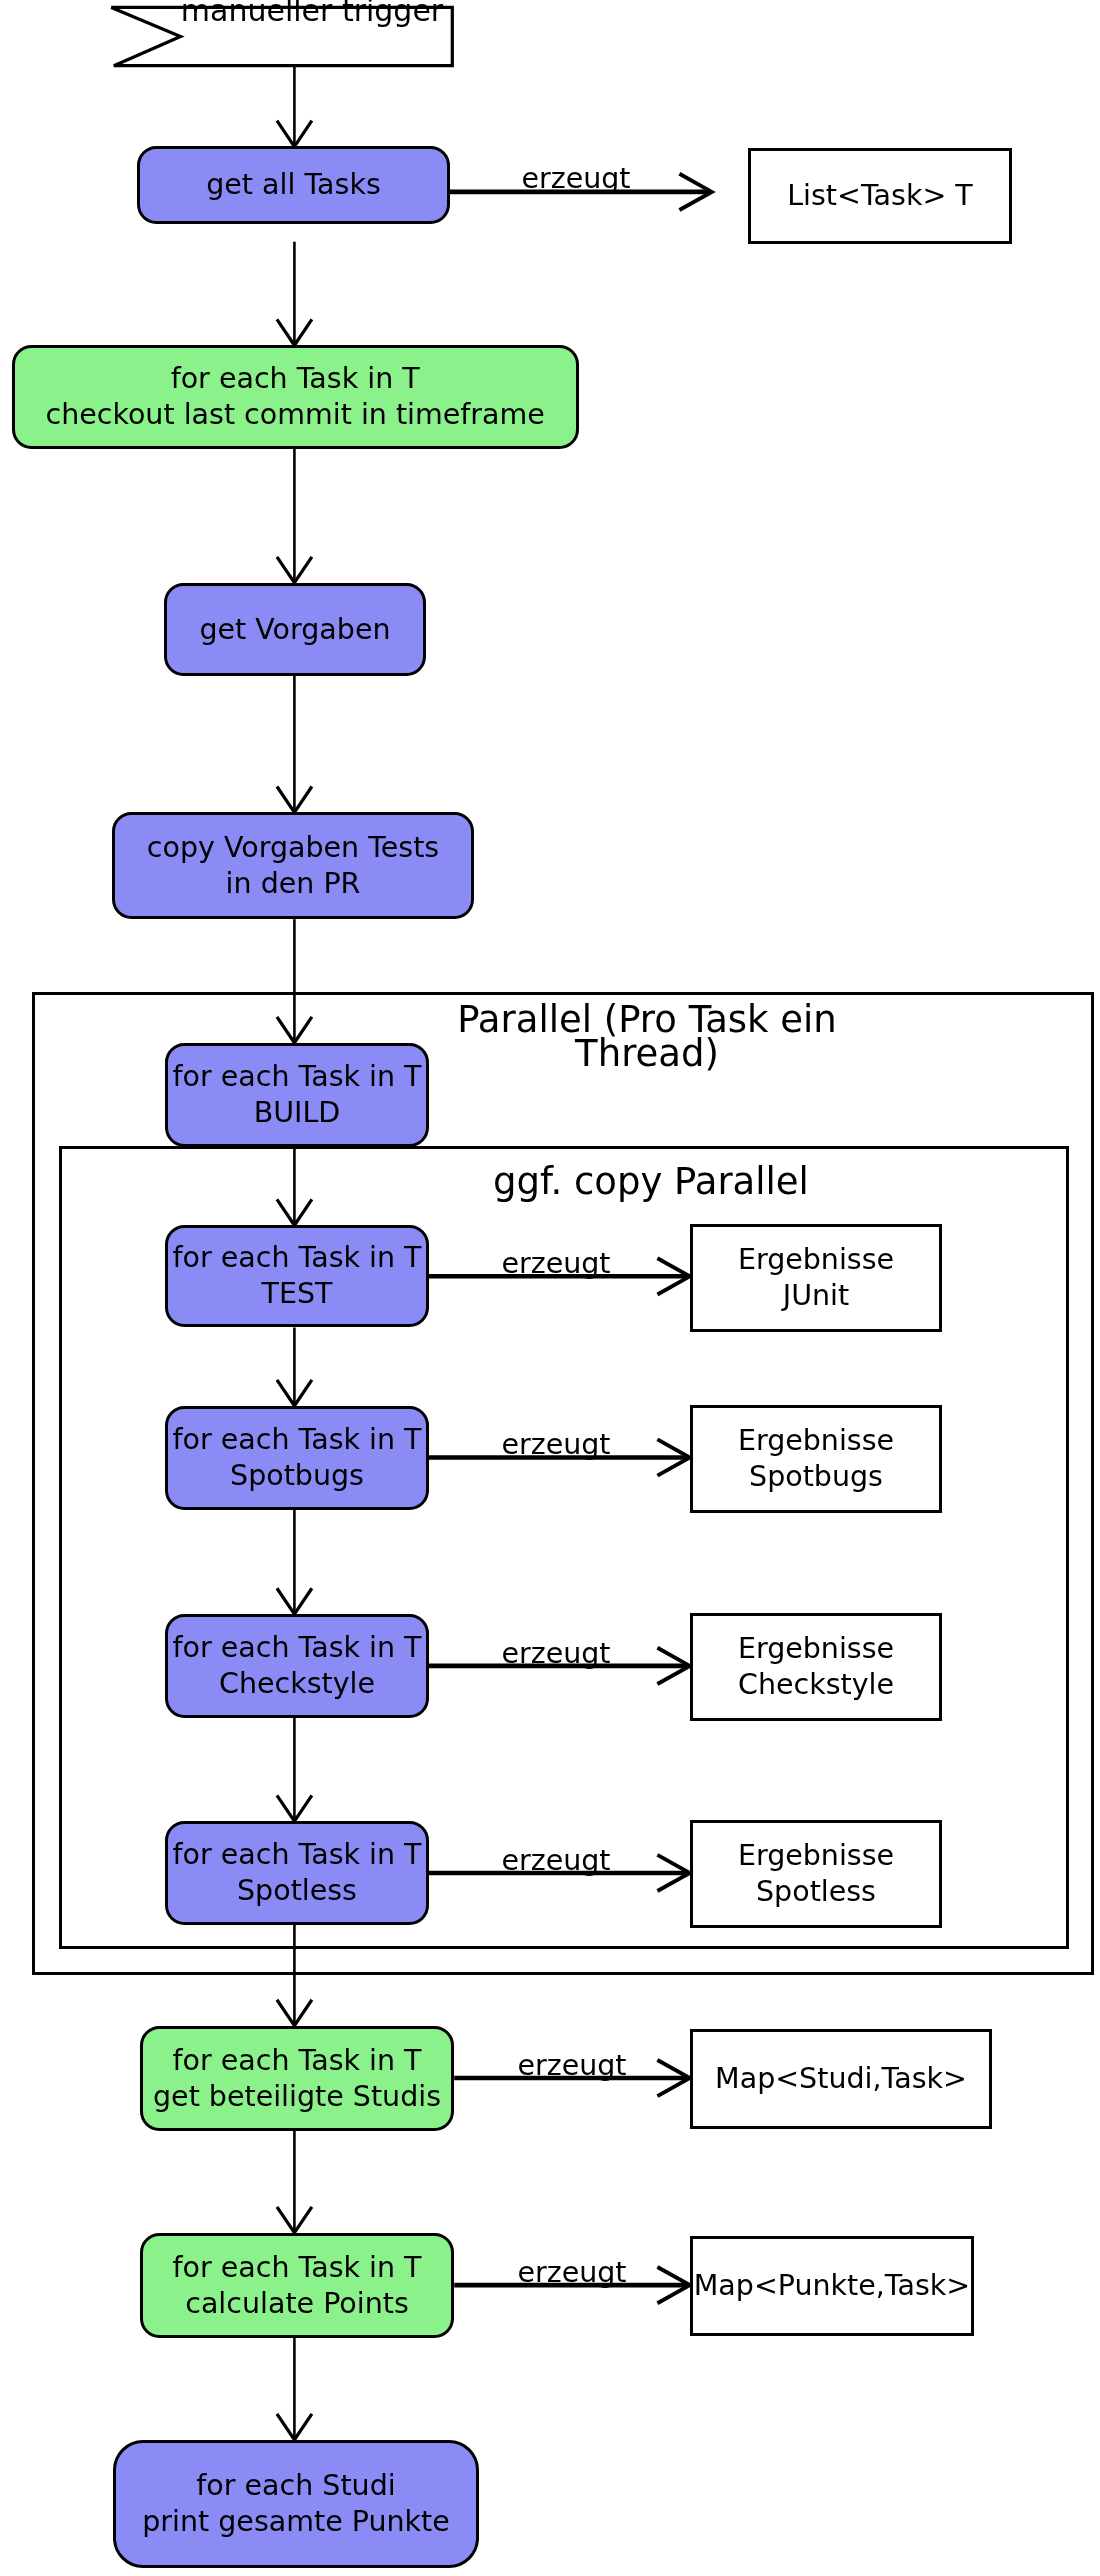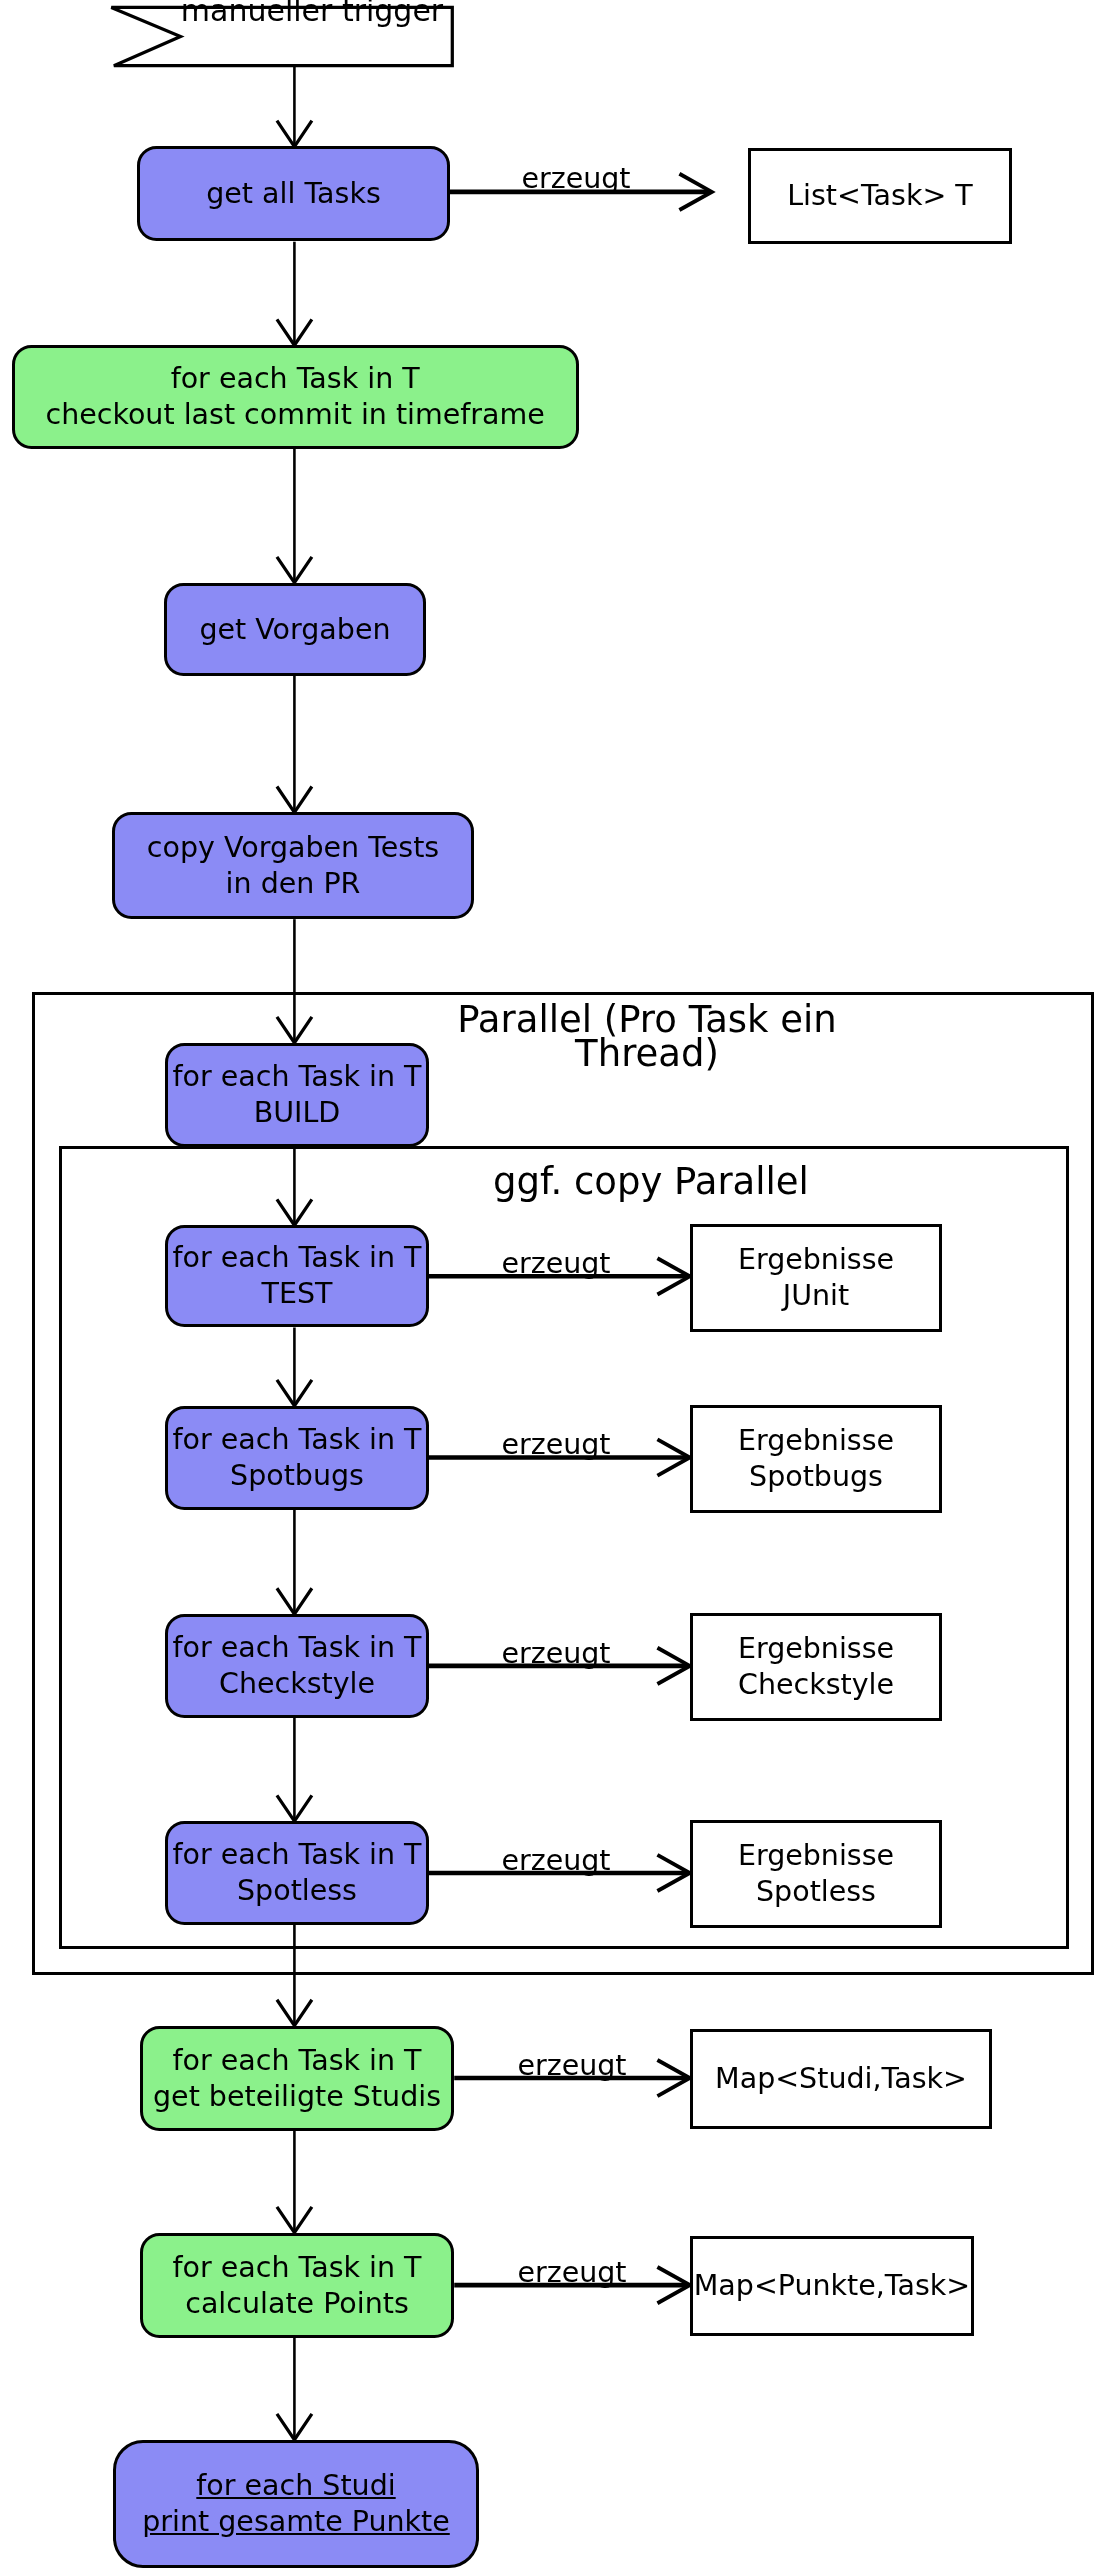--- a/index.html
+++ b/index.html
@@ -113,21 +113,21 @@
     <polyline points="1016,2224 1066,2252 1016,2280"></polyline>
     <polyline points="1016,2546 1066,2574 1016,2602"></polyline>
     <polyline points="1016,2866 1066,2894 1016,2922"></polyline>
     <polyline points="1016,3183 1066,3211 1016,3239"></polyline>
     <polyline points="1016,3503 1066,3531 1016,3559"></polyline>
   </g>
 </svg>
 
 <div class="flag-label" style="left:163px;top:-6.5px;width:298px;">manueller trigger</div>
 
-<div class="node rounded" style="left:137px;top:146px;width:313px;height:95px;">get all Tasks</div>
+<div class="node rounded" style="left:137px;top:146px;width:313px;height:78px;">get all Tasks</div>
 
 <div class="node data" style="left:712px;top:148px;width:264px;height:96px;margin-left:36px;">List&lt;Task&gt; T</div>
 
 <div class="node rounded loop" style="left:11.7px;top:345px;width:567px;height:104px;">for each Task in T
 checkout last commit in timeframe</div>
 
 <div class="node rounded" style="left:164px;top:583px;width:262px;height:93px;">get Vorgaben</div>
 
 <div class="node rounded" style="left:112px;top:812px;width:362px;height:107px;">copy Vorgaben Tests
 in den PR</div>
@@ -162,21 +162,21 @@
 <div class="node rounded loop" style="left:140px;top:2026px;width:314px;height:105px;">for each Task in T
 get beteiligte Studis</div>
 
 <div class="node data" style="left:690px;top:2029px;width:302px;height:100px;">Map&lt;Studi,Task&gt;</div>
 
 <div class="node rounded loop" style="left:140px;top:2233px;width:314px;height:105px;">for each Task in T
 calculate Points</div>
 
 <div class="node data" style="left:690px;top:2236px;width:284px;height:100px;">Map&lt;Punkte,Task&gt;</div>
 
-<div class="node rounded big-round" style="left:113px;top:2440px;width:366px;height:128px;text-decoration:underline;">for each Studi
+<div class="node rounded big-round" style="left:113px;top:2440px;width:366px;height:128px;">for each Studi
 print gesamte Punkte</div>
 
 <div class="edge-label" style="left:492px;top:150px;width:168px;">erzeugt</div>
 <div class="edge-label" style="left:472px;top:1235px;width:168px;">erzeugt</div>
 <div class="edge-label" style="left:472px;top:1416px;width:168px;">erzeugt</div>
 <div class="edge-label" style="left:472px;top:1625px;width:168px;">erzeugt</div>
 <div class="edge-label" style="left:472px;top:1832px;width:168px;">erzeugt</div>
 <div class="edge-label" style="left:488px;top:2037px;width:168px;">erzeugt</div>
 <div class="edge-label" style="left:488px;top:2244px;width:168px;">erzeugt</div>
 

